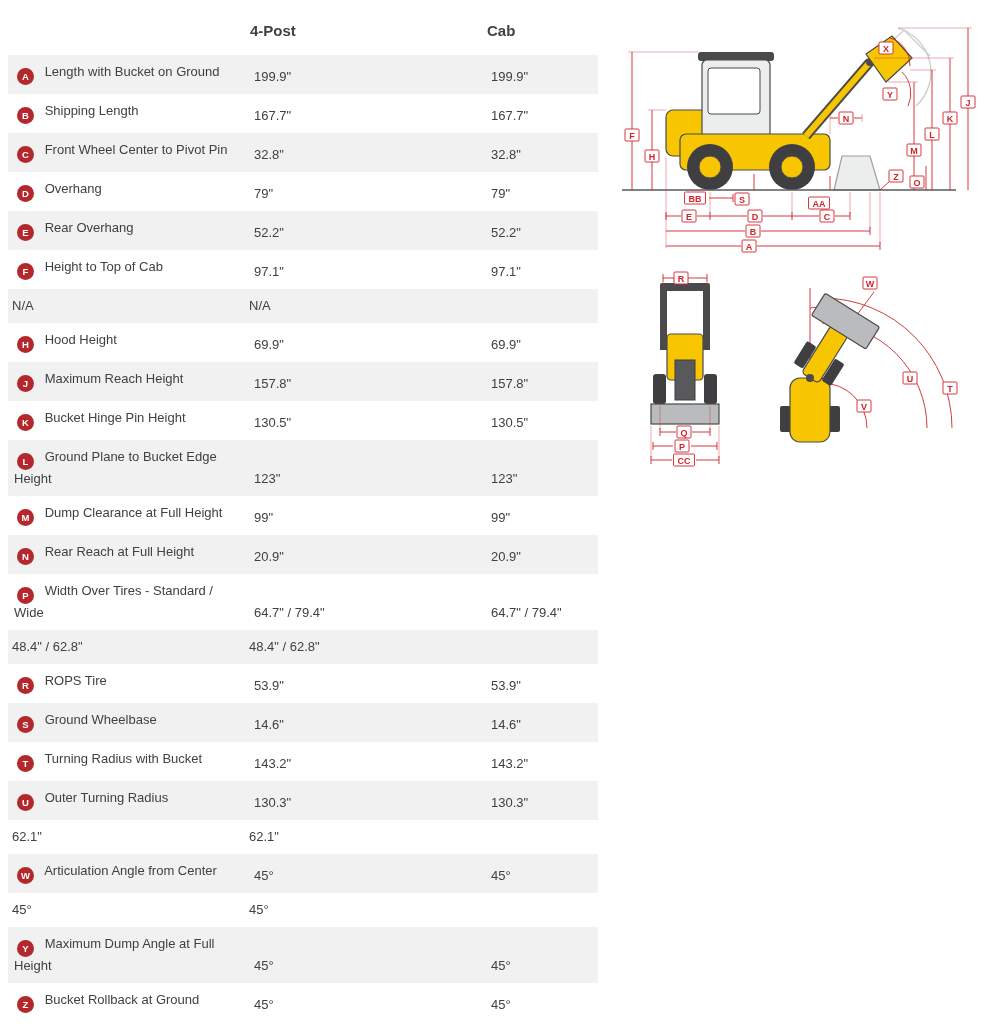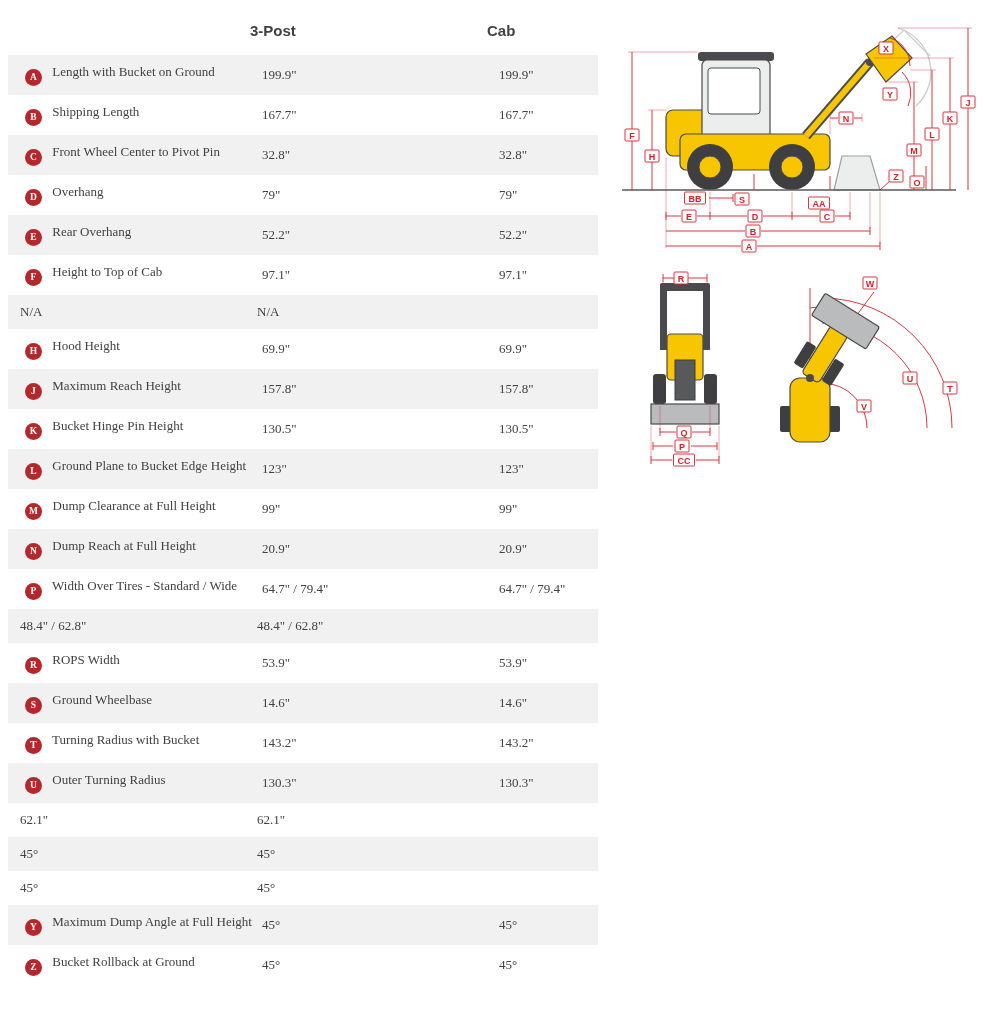--- a/index.html
+++ b/index.html
@@ -12,21 +12,21 @@
   *{box-sizing:border-box;}
   body{margin:0;background:#ffffff;font-family:"Liberation Sans",sans-serif;color:var(--text);}
   .page{position:relative;width:1003px;height:1024px;background:#fff;overflow:hidden;}
 
   
   .spec-table{position:absolute;left:8px;top:12px;width:590px;}
   .table-header{display:flex;padding:10px 0 16px 0;}
   .header-spacer{width:242px;}
   .col-head{font-size:15px;font-weight:700;color:var(--text);}
   .col-head.first{width:237px;}
-  .spec-row{display:flex;align-items:center;padding:8px 0 9px 12px;font-size:13px;line-height:17px;color:var(--text);font-family:Liberation Serif, serif;}
+  .spec-row{display:flex;align-items:flex-end;padding:8px 0 9px 4px;font-size:13px;line-height:17px;color:var(--text);}
   .spec-row:nth-child(odd){background:var(--stripe);}
   .spec-label{width:242px;padding-right:10px;padding-left:2px;}
   .badge{display:inline-flex;align-items:center;justify-content:center;min-width:17px;height:17px;padding:0 4px;
          border-radius:9px;background:var(--badge);color:#fff;font-size:9.5px;font-weight:700;letter-spacing:.3px;
          vertical-align:-4px;margin:0 7px 0 3px;}
   .spec-value{padding-top:0;}
   .v-4post{width:237px;}
   .v-cab{flex:1;}
 
   
@@ -41,21 +41,21 @@
   .dlab text{fill:var(--accent);font-family:"Liberation Sans",sans-serif;font-size:9px;font-weight:700;text-anchor:middle;}
 </style>
 </head>
 <body>
 
 <div class="page">
 
   <div class="spec-table">
     <div class="table-header">
       <div class="header-spacer"></div>
-      <div class="col-head first">3-Post</div>
+      <div class="col-head first">4-Post</div>
       <div class="col-head">Cab</div>
     </div>
     <div id="spec-rows">
         <div class="spec-row">
           <div class="spec-label"><span class="badge">A</span> <span>Length with Bucket on Ground</span></div>
           <div class="spec-value v-4post">199.9"</div>
           <div class="spec-value v-cab">199.9"</div>
         </div>
         <div class="spec-row">
           <div class="spec-label"><span class="badge">B</span> <span>Shipping Length</span></div>
@@ -105,35 +105,35 @@
           <div class="spec-label"><span class="badge">L</span> <span>Ground Plane to Bucket Edge Height</span></div>
           <div class="spec-value v-4post">123"</div>
           <div class="spec-value v-cab">123"</div>
         </div>
         <div class="spec-row">
           <div class="spec-label"><span class="badge">M</span> <span>Dump Clearance at Full Height</span></div>
           <div class="spec-value v-4post">99"</div>
           <div class="spec-value v-cab">99"</div>
         </div>
         <div class="spec-row">
-          <div class="spec-label"><span class="badge">N</span> <span>Dump Reach at Full Height</span></div>
+          <div class="spec-label"><span class="badge">N</span> <span>Rear Reach at Full Height</span></div>
           <div class="spec-value v-4post">20.9"</div>
           <div class="spec-value v-cab">20.9"</div>
         </div>
         <div class="spec-row">
           <div class="spec-label"><span class="badge">P</span> <span>Width Over Tires - Standard / Wide</span></div>
           <div class="spec-value v-4post">64.7" / 79.4"</div>
           <div class="spec-value v-cab">64.7" / 79.4"</div>
         </div>
         <div class="spec-row">
           <div class="spec-value v-4post">48.4" / 62.8"</div>
           <div class="spec-value v-cab">48.4" / 62.8"</div>
         </div>
         <div class="spec-row">
-          <div class="spec-label"><span class="badge">R</span> <span>ROPS Width</span></div>
+          <div class="spec-label"><span class="badge">R</span> <span>ROPS Tire</span></div>
           <div class="spec-value v-4post">53.9"</div>
           <div class="spec-value v-cab">53.9"</div>
         </div>
         <div class="spec-row">
           <div class="spec-label"><span class="badge">S</span> <span>Ground Wheelbase</span></div>
           <div class="spec-value v-4post">14.6"</div>
           <div class="spec-value v-cab">14.6"</div>
         </div>
         <div class="spec-row">
           <div class="spec-label"><span class="badge">T</span> <span>Turning Radius with Bucket</span></div>
@@ -143,20 +143,21 @@
         <div class="spec-row">
           <div class="spec-label"><span class="badge">U</span> <span>Outer Turning Radius</span></div>
           <div class="spec-value v-4post">130.3"</div>
           <div class="spec-value v-cab">130.3"</div>
         </div>
         <div class="spec-row">
           <div class="spec-value v-4post">62.1"</div>
           <div class="spec-value v-cab">62.1"</div>
         </div>
         <div class="spec-row">
+          <div class="spec-label"><span class="badge">W</span> <span>Articulation Angle from Center</span></div>
           <div class="spec-value v-4post">45°</div>
           <div class="spec-value v-cab">45°</div>
         </div>
         <div class="spec-row">
           <div class="spec-value v-4post">45°</div>
           <div class="spec-value v-cab">45°</div>
         </div>
         <div class="spec-row">
           <div class="spec-label"><span class="badge">Y</span> <span>Maximum Dump Angle at Full Height</span></div>
           <div class="spec-value v-4post">45°</div>

